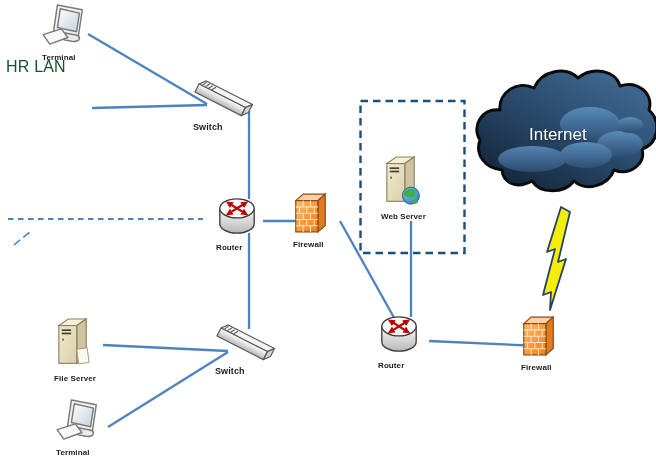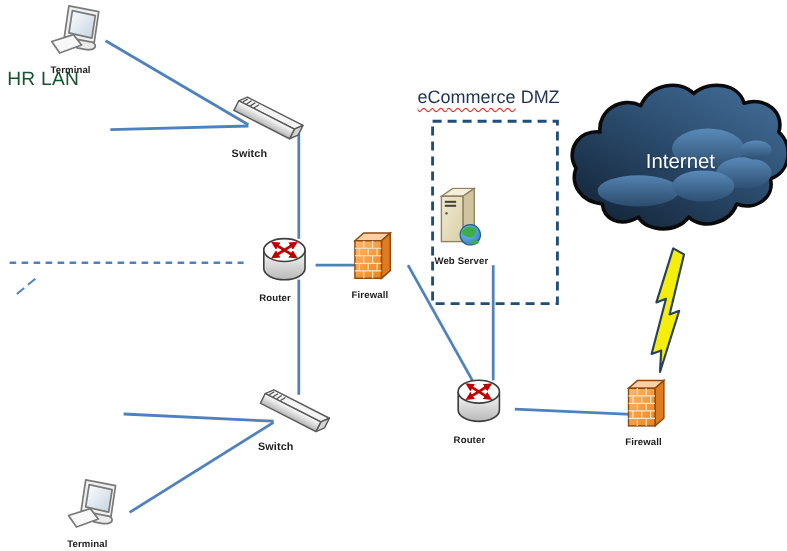--- a/index.html
+++ b/index.html
@@ -9,21 +9,21 @@
   .node{position:absolute;z-index:2;width:64px;text-align:left;}
   .node svg{display:inline-block;}
   .nlabel{font-size:8px;font-weight:bold;color:#1b1b1b;line-height:9px;margin-top:1px;
           letter-spacing:.1px;white-space:nowrap;}
   .zone-label{position:absolute;z-index:3;color:#14532d;font-size:16px;letter-spacing:.2px;
           white-space:nowrap;}
   #dmz-title{position:absolute;z-index:3;font-size:15px;color:#1e3353;white-space:nowrap;}
   #dmz-title .squiggle{text-decoration:underline wavy #e03a2e 1px;text-underline-offset:3px;}
   #cloud-wrap{position:absolute;left:470px;top:62px;z-index:2;width:190px;height:146px;}
   #internet-label{position:absolute;left:529px;top:125px;width:76px;z-index:3;color:#ffffff;
-          font-size:17px;text-align:center;text-shadow:0 1px 2px rgba(0,0,0,.4);}
+          font-size:17px;text-shadow:0 1px 2px rgba(0,0,0,.4);}
 </style>
 </head>
 <body>
 
 <svg width="0" height="0" style="position:absolute" aria-hidden="true">
   <defs>
     <linearGradient id="scrGrad" x1="0" y1="0" x2="1" y2="1">
       <stop offset="0" stop-color="#ffffff"></stop>
         <stop offset="1" stop-color="#c3d2e0"></stop>
     </linearGradient>
@@ -161,21 +161,20 @@
       <line x1="103" y1="345" x2="228" y2="351"></line>
       <line x1="228" y1="352" x2="108" y2="427"></line>
     </g>
     <line x1="8" y1="219" x2="203" y2="219" stroke="#4f81bd" stroke-width="2" stroke-dasharray="5.5,4.5"></line>
     <line x1="14" y1="245" x2="31" y2="231" stroke="#4f81bd" stroke-width="1.6" stroke-dasharray="8,4"></line>
     <rect x="360.5" y="101" width="104" height="152" fill="none" stroke="#1f4e79" stroke-width="2.4" stroke-dasharray="7.5,5"></rect>
     <polygon points="561,207 547,252 555,249 543,295 551,292 550,310 566,259 558,262 570,212" fill="#f5ee0c" stroke="#27415f" stroke-width="1.8" stroke-linejoin="round"></polygon>
   </svg>
 
   <span class="zone-label" style="left:6px;top:58px;">HR LAN</span>
-  <span id="dmz-title" style="left:348px;top:73px;"><span class="squiggle">eCommerce</span> <span>DMZ</span></span>
 
   <svg id="cloud-wrap" viewBox="0 0 190 146">
     <path d="M32,108 C14,106 5,92 10,78 C1,64 12,46 30,48 C28,30 48,18 64,26 C72,8 96,4 108,16
          C122,4 146,8 150,24 C168,18 184,32 179,48 C192,60 188,82 172,87 C176,102 160,114 144,108
          C138,124 116,130 104,119 C94,132 70,132 62,119 C46,128 33,120 32,108 Z" fill="url(#cloudGrad)" stroke="#0a0a0a" stroke-width="3" stroke-linejoin="round"></path>
     <g fill="url(#puffGrad)">
       <ellipse cx="62" cy="97" rx="34" ry="13" opacity=".9"></ellipse>
       <ellipse cx="120" cy="62" rx="30" ry="17"></ellipse>
       <ellipse cx="150" cy="82" rx="23" ry="13"></ellipse>
       <ellipse cx="116" cy="93" rx="26" ry="13"></ellipse>
@@ -206,21 +205,21 @@
     <div class="nlabel">Router</div>
   </div>
 
   <div class="node" style="left:293px;top:192px;">
     <svg width="35" height="43" viewBox="0 0 38 46">
         <use href="#sym-firewall" xlink:href="#sym-firewall"></use>
       </svg>
     <div class="nlabel">Firewall</div>
   </div>
 
-  <div class="node" style="left:362px;top:156px;">
+  <div class="node" style="left:381px;top:156px;">
     <svg width="40" height="51" viewBox="0 0 40 54">
         <use href="#sym-server-globe" xlink:href="#sym-server-globe"></use>
       </svg>
     <div class="nlabel">Web Server</div>
   </div>
 
   <div class="node" style="left:378px;top:312px;">
     <svg width="42" height="44" viewBox="0 0 44 46">
         <use href="#sym-router" xlink:href="#sym-router"></use>
       </svg>
@@ -234,20 +233,26 @@
     <div class="nlabel">Firewall</div>
   </div>
 
   <div class="node" style="left:215px;top:320px;">
     <svg width="62" height="42" viewBox="0 0 62 42">
         <use href="#sym-switch" xlink:href="#sym-switch"></use>
       </svg>
     <div class="nlabel" style="font-size:9px">Switch</div>
   </div>
 
+  <div class="node" style="left:54px;top:318px;">
+    <svg width="38" height="51" viewBox="0 0 40 54">
+        <use href="#sym-server-file" xlink:href="#sym-server-file"></use>
+      </svg>
+    <div class="nlabel">File Server</div>
+  </div>
 
   <div class="node" style="left:56px;top:399px;">
     <svg width="50" height="44" viewBox="0 0 52 46">
         <use href="#sym-terminal" xlink:href="#sym-terminal"></use>
       </svg>
     <div class="nlabel">Terminal</div>
   </div>
 
 </div>
 

